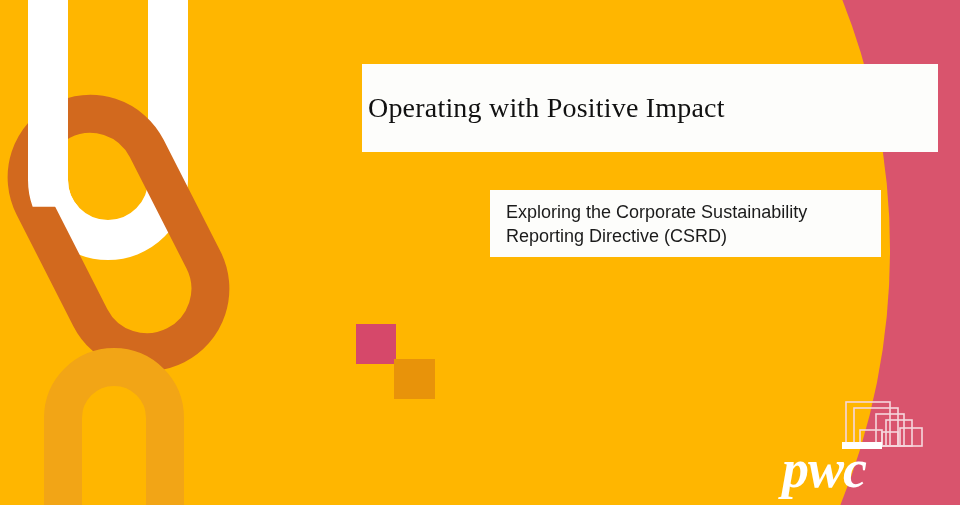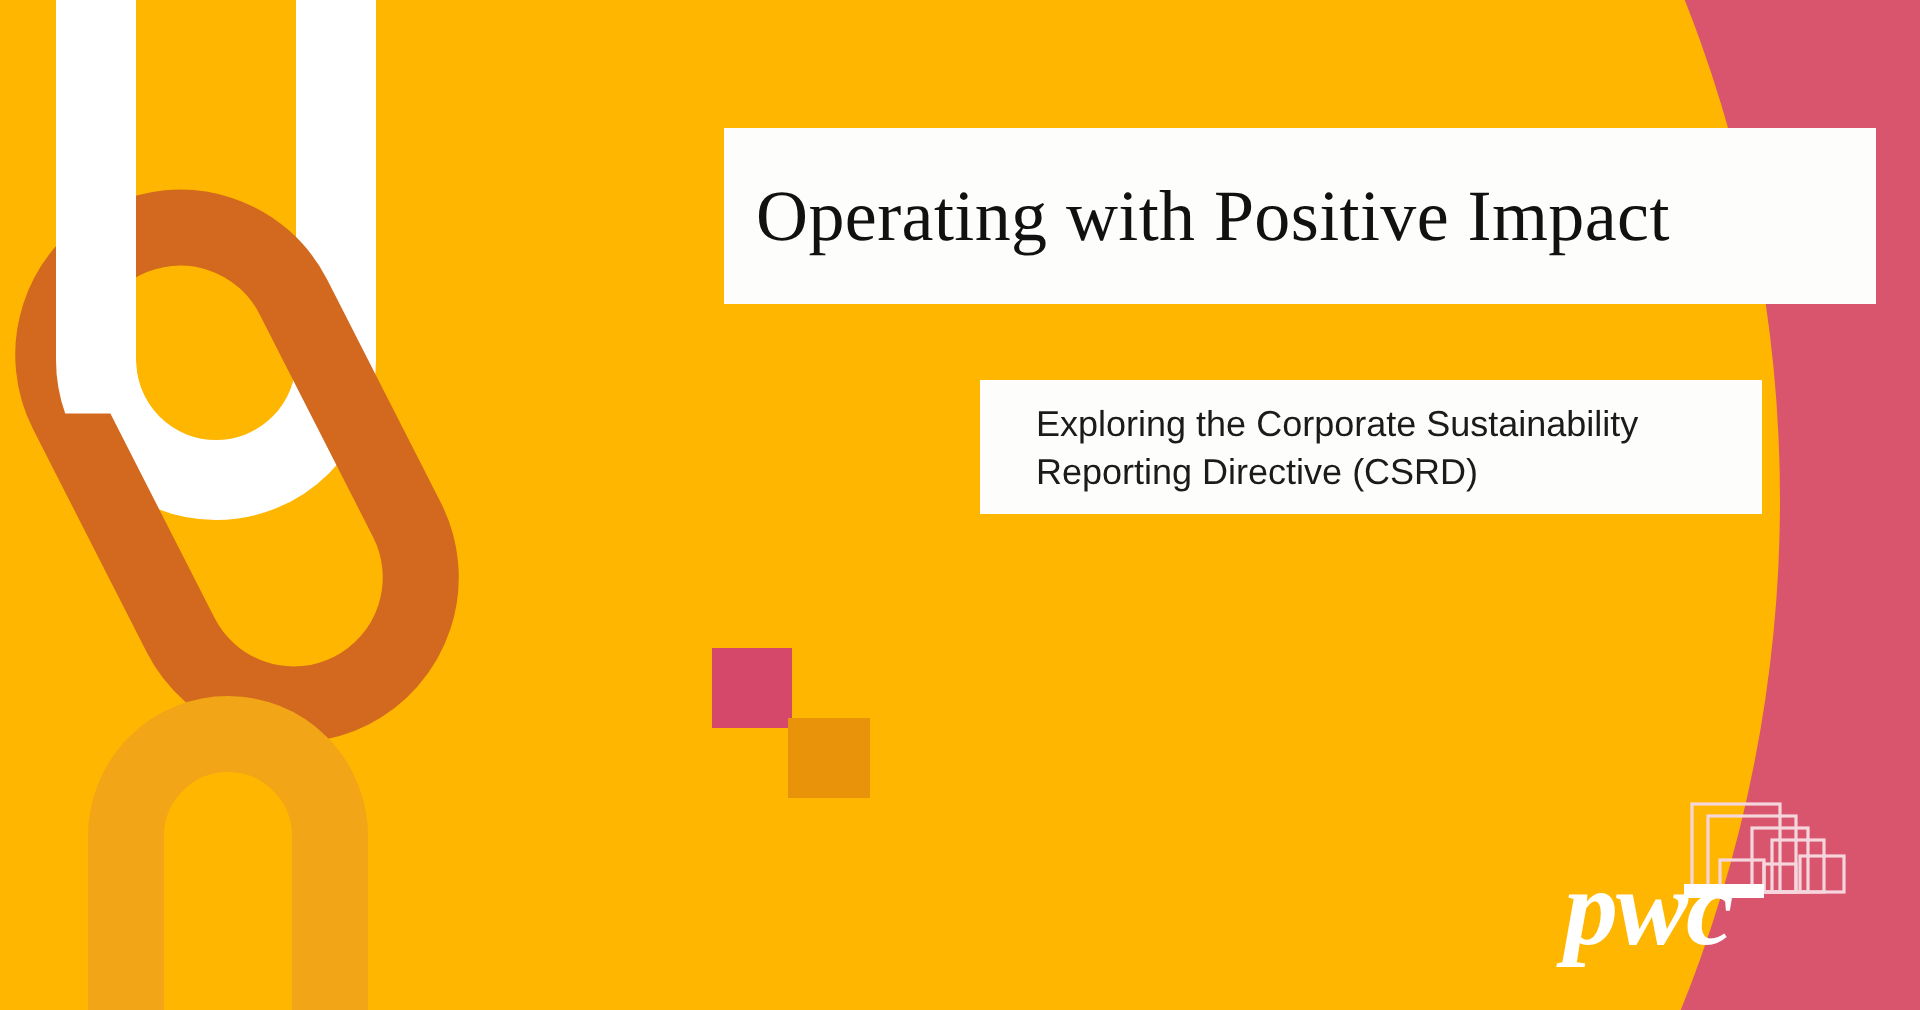--- a/index.html
+++ b/index.html
@@ -107,39 +107,39 @@
     left: 362px;
     top: 64px;
     width: 576px;
     height: 88px;
     background: #fdfdfb;
     display: flex;
     align-items: center;
   }
   .title-text {
     font-family: "Liberation Serif", serif;
-    font-size: 36px;
+    font-size: 28px;
     font-weight: 400;
     color: #111111;
     letter-spacing: 0.2px;
-    padding-left: 16px;
+    padding-left: 6px;
     white-space: nowrap;
   }
 
   .subtitle-box {
     position: absolute;
     left: 490px;
     top: 190px;
     width: 391px;
     height: 67px;
     background: #fdfdfb;
     display: flex;
     flex-direction: column;
     justify-content: center;
-    padding-left: 28px;
+    padding-left: 16px;
     box-sizing: border-box;
   }
   .subtitle-line {
     font-family: "Liberation Sans", sans-serif;
     font-size: 18px;
     line-height: 24px;
     color: #1b1b1b;
     white-space: nowrap;
   }
 
@@ -172,21 +172,21 @@
     height: 95px;
   }
   .logo-mark {
     position: absolute;
     left: 60px;
     top: 0px;
   }
   .logo-word {
     position: absolute;
     left: 0px;
-    top: 29px;
+    top: 44px;
     font-family: "Liberation Serif", serif;
     font-weight: 700;
     font-style: italic;
     font-size: 54px;
     line-height: 54px;
     color: #ffffff;
     letter-spacing: -1px;
   }
 </style>
 </head>

